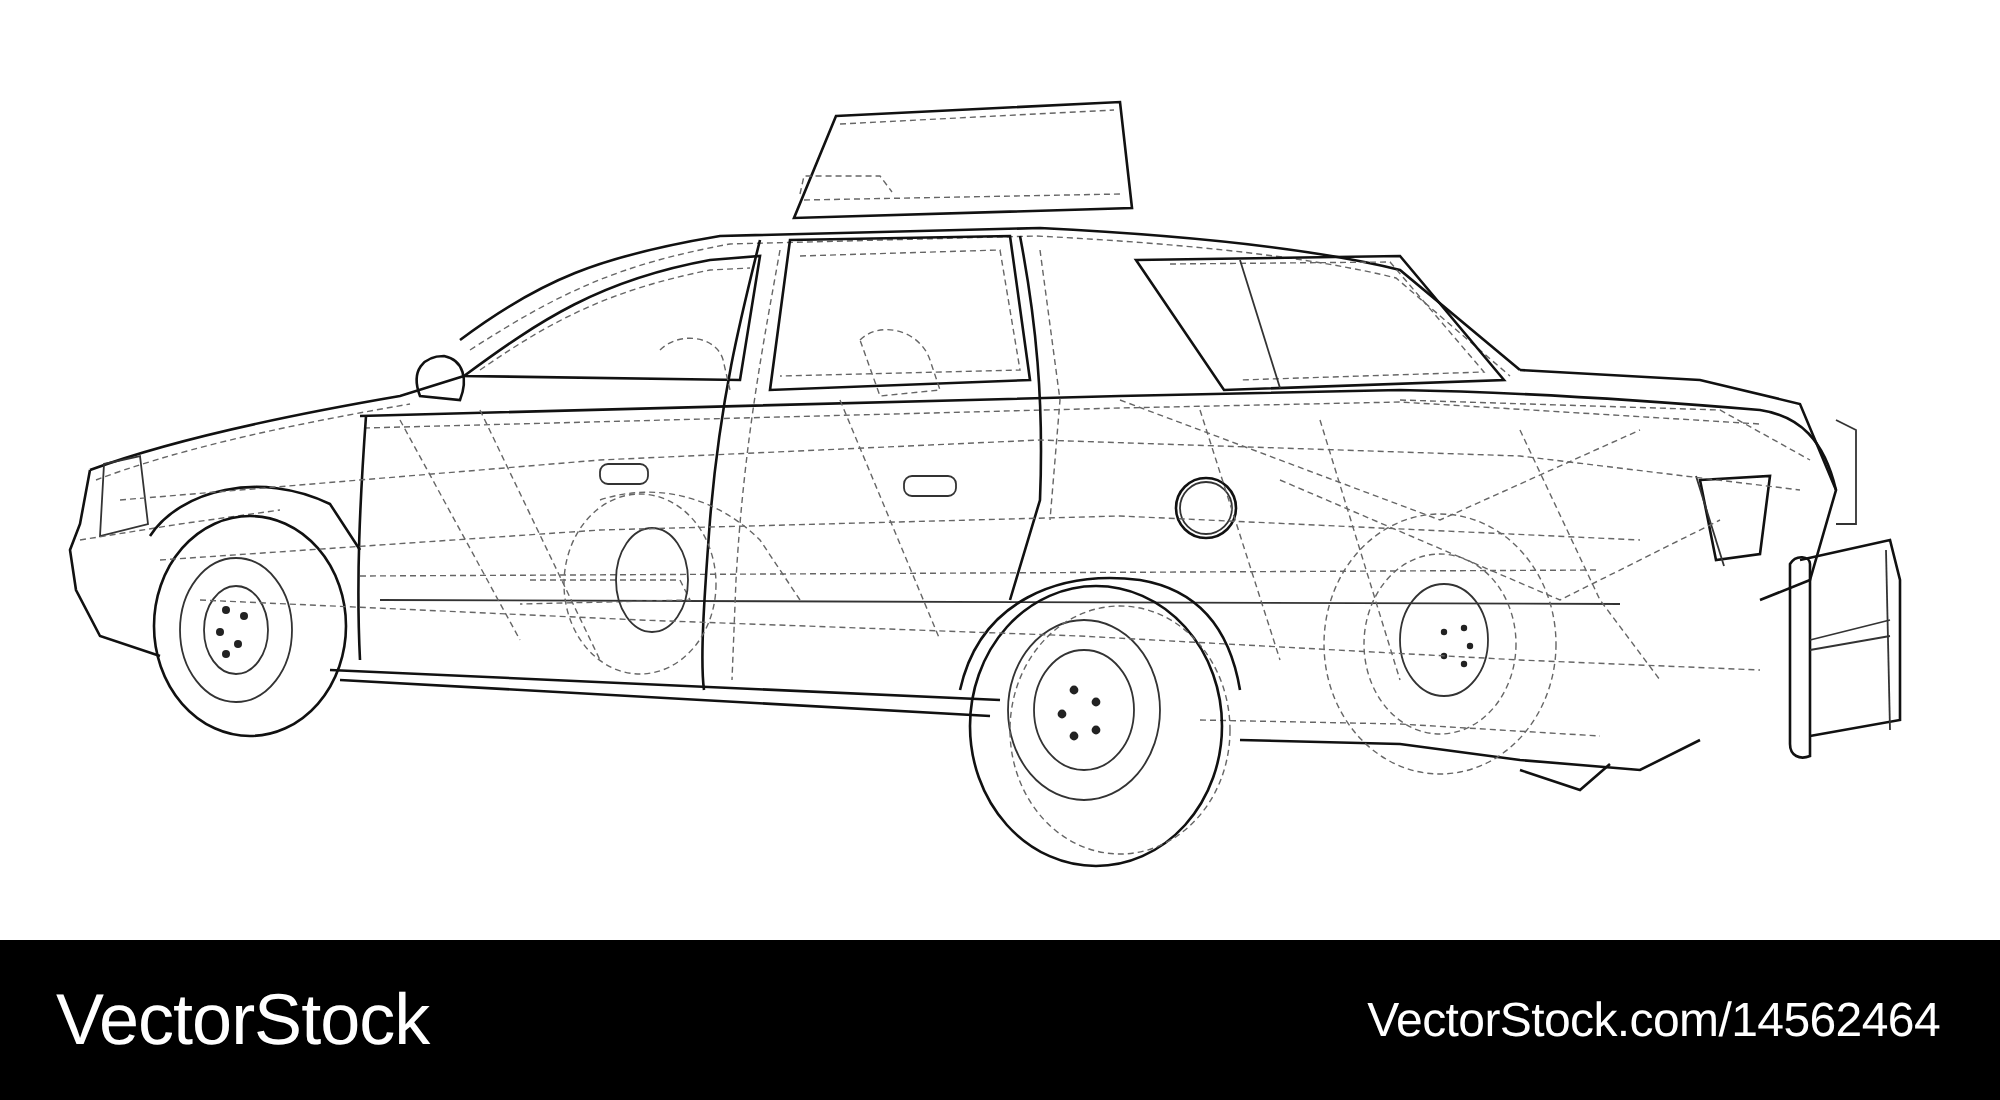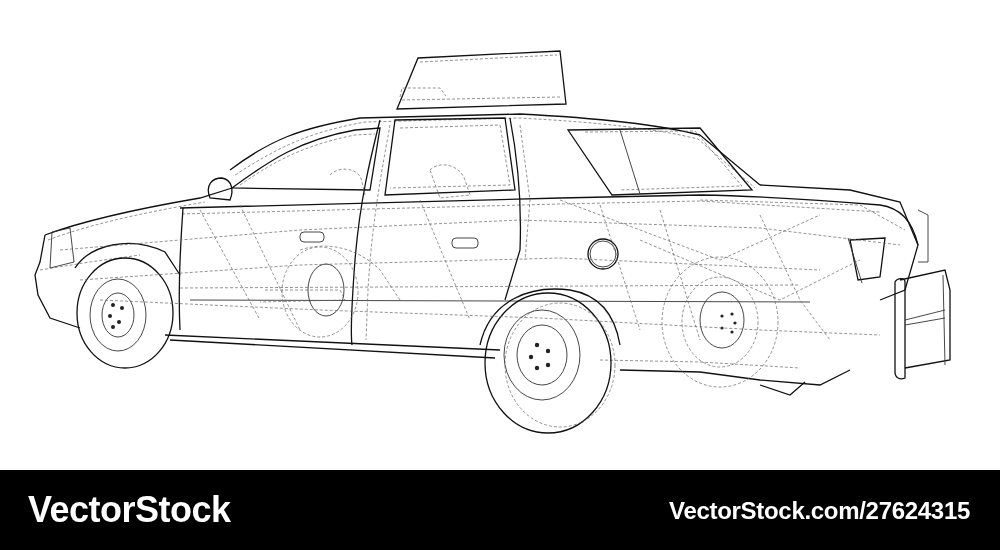--- a/index.html
+++ b/index.html
@@ -1,19 +1,19 @@
 <!DOCTYPE html>
 <html><head>
   <meta charset="utf-8">
   <style>
     html, body { margin: 0; padding: 0; background: #ffffff; }
     body { width: 1000px; height: 550px; position: relative; overflow: hidden; font-family: "Liberation Sans", sans-serif; }
     .art { position: absolute; left: 0; top: 0; width: 1000px; height: 470px; background: #ffffff; }
     .art svg { width: 1000px; height: 470px; display: block; }
-    .footer { position: absolute; left: 0; top: 470px; width: 1000px; height: 80px; background: #000000; font-weight: bold; }
+    .footer { position: absolute; left: 0; top: 470px; width: 1000px; height: 80px; background: #000000; }
     .brand { position: absolute; left: 28px; top: 18px; color: #ffffff; font-family: "Liberation Sans", sans-serif; font-size: 36px; letter-spacing: -0.5px; line-height: 44px; }
     .ref { position: absolute; right: 30px; top: 26px; color: #ffffff; font-family: "Liberation Sans", sans-serif; font-size: 24px; line-height: 30px; letter-spacing: -0.3px; }
     .s { fill: none; stroke: #111; stroke-width: 1.3; }
     .t { fill: none; stroke: #333; stroke-width: 0.9; }
     .d { fill: none; stroke: #666; stroke-width: 0.7; stroke-dasharray: 3 2; }
     .bolt { fill: #222; }
   </style>
 </head>
 <body>
 
@@ -142,14 +142,14 @@
       <path class="d" d="M200 210 L260 320 M240 205 L300 330 M420 200 L470 320 M600 205 L640 330 M660 210 L700 340"></path>
       <path class="d" d="M560 200 L720 260 L820 215 M640 240 L780 300 L860 260"></path>
       <path class="d" d="M300 250 C330 240 360 250 380 270 L400 300"></path>
       <path class="d" d="M760 215 L800 300 L830 340"></path>
     </g>
   </svg>
 </div>
 
 <div class="footer">
   <div class="brand">VectorStock</div>
-  <div class="ref">VectorStock.com/27624315</div>
+  <div class="ref">VectorStock.com/14562464</div>
 </div>
 
 </body></html>

